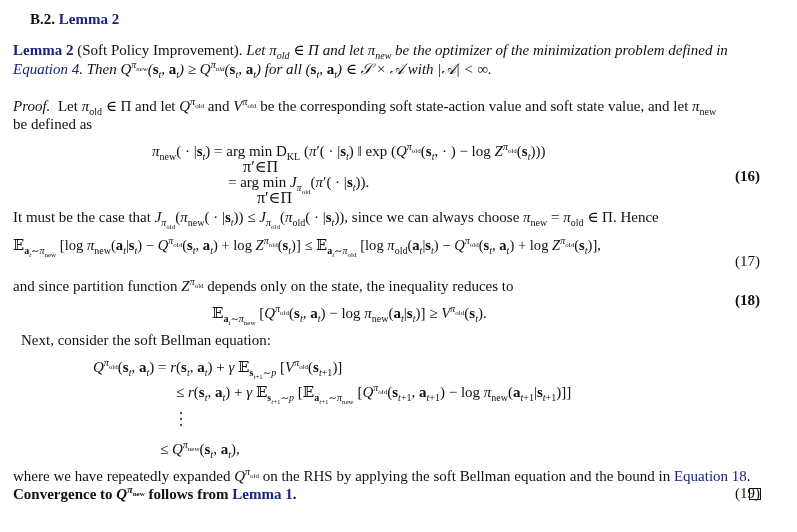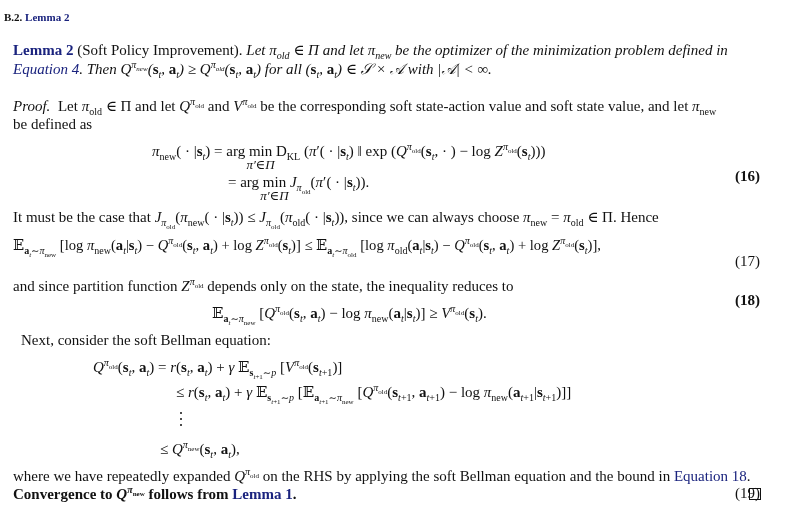--- a/index.html
+++ b/index.html
@@ -13,26 +13,26 @@
   .bold { font-weight: bold; }
   .it { font-style: italic; }
   .m { font-style: italic; }
   .b { font-weight: bold; font-style: normal; }
   sub, sup { font-size: 10px; line-height: 0; }
   .eqnum { position: absolute; right: 37px; white-space: nowrap; }
   .qed { position: absolute; left: 749px; top: 488px; width: 10px; height: 10px; border: 1px solid #111; }
   .vdots { position: absolute; left: 180px; top: 412px; width: 3px; }
   .vdots span { display: block; width: 2px; height: 2px; background: #111; margin-bottom: 4px; border-radius: 1px; }
   .under { position: relative; display: inline-block; }
-  .under .lim { position: absolute; left: 50%; transform: translateX(-50%); top: 14px; font-size: 13px; font-style: italic; }
+  .under .lim { position: absolute; left: 50%; transform: translateX(-50%); top: 14px; font-size: 16px; }
 </style>
 </head>
 <body>
 
-<div class="abs bold" style="left:4px; top:11px; font-size:11px;">
+<div class="abs bold" style="left:30px; top:11px; font-size:15px;">
   <span>B.2.</span>
   <span class="link">Lemma 2</span>
 </div>
 
 <div class="abs" style="left:13px; top:41px;">
   <span class="bold link">Lemma 2</span>
   <span>(Soft Policy Improvement).</span>
   <span class="it">Let <span class="m">π</span><sub>old</sub> ∈ Π and let <span class="m">π</span><sub>new</sub> be the optimizer of the minimization problem defined in</span>
 </div>
 <div class="abs it" style="left:13px; top:60px;">

